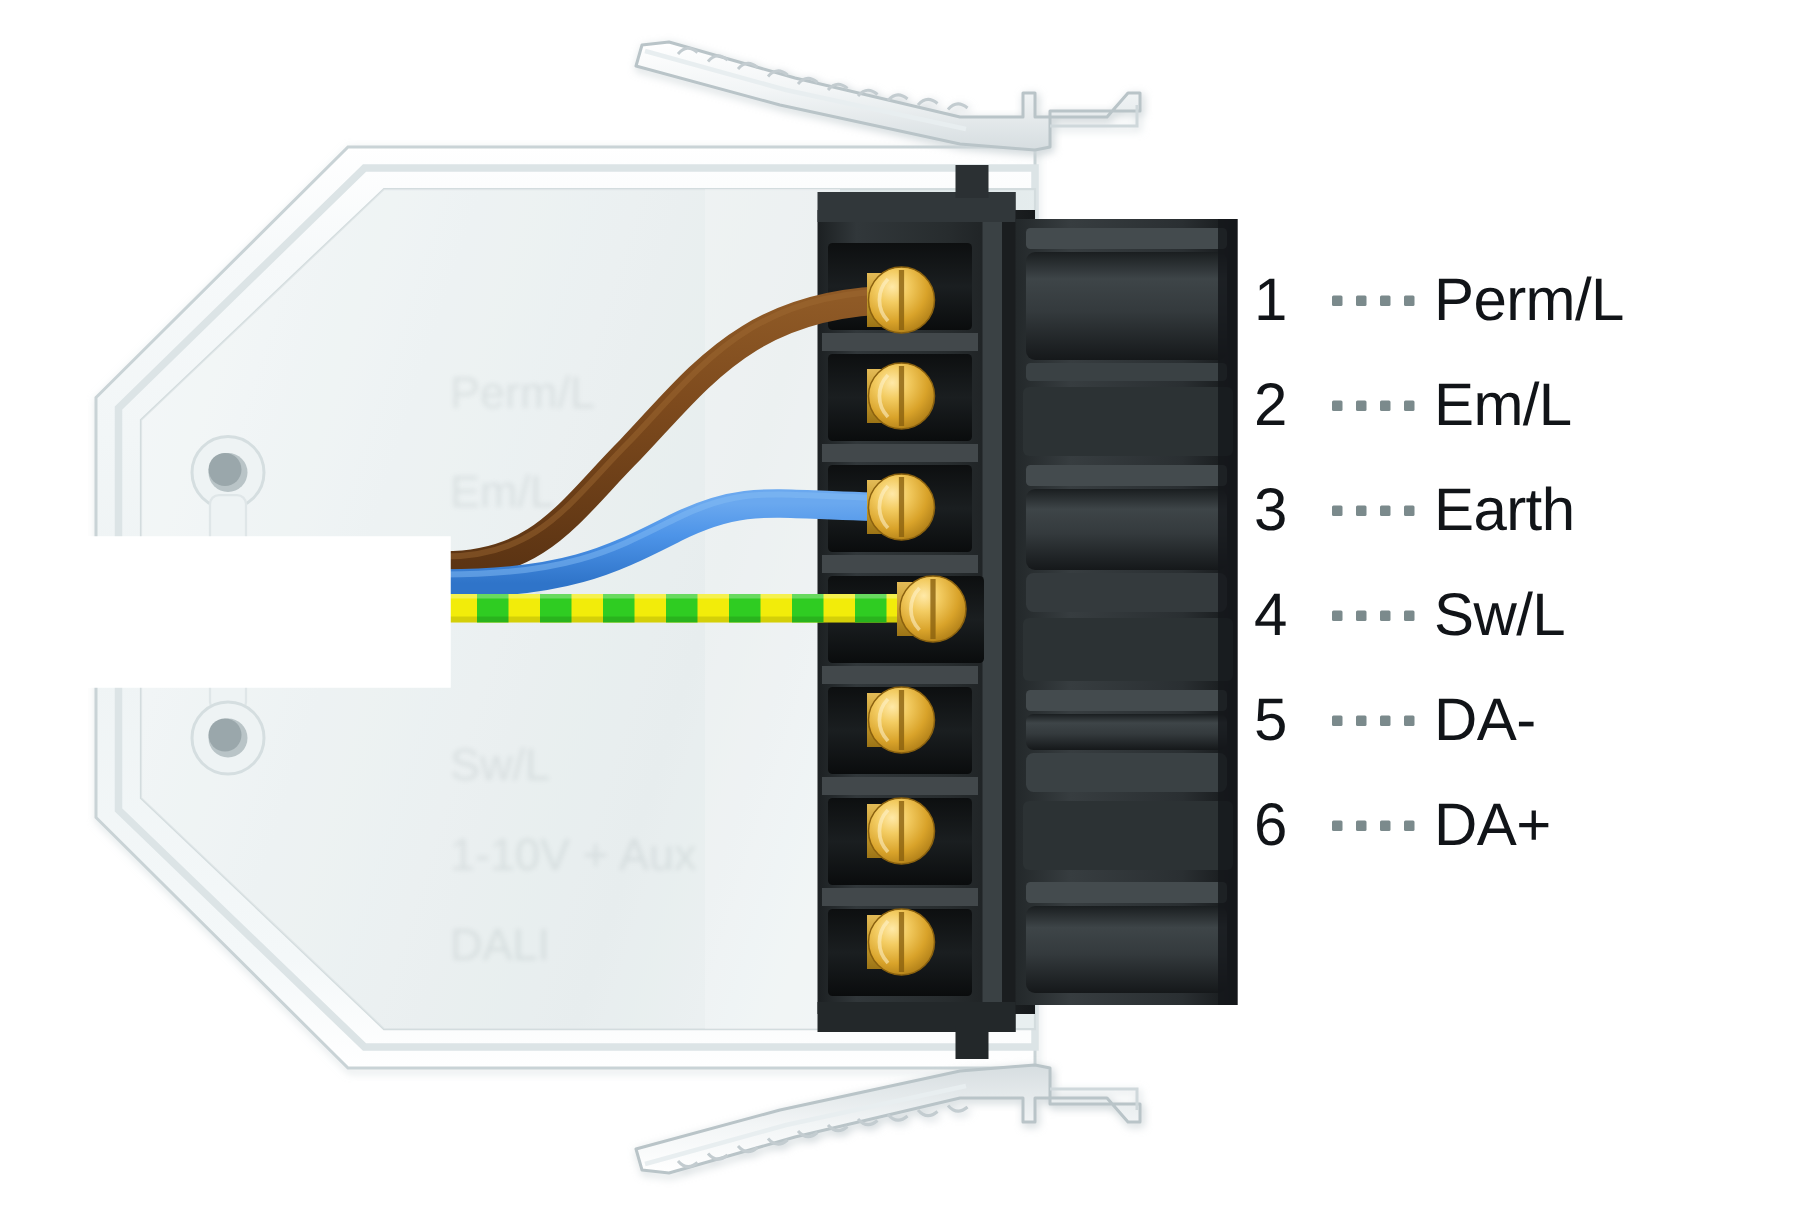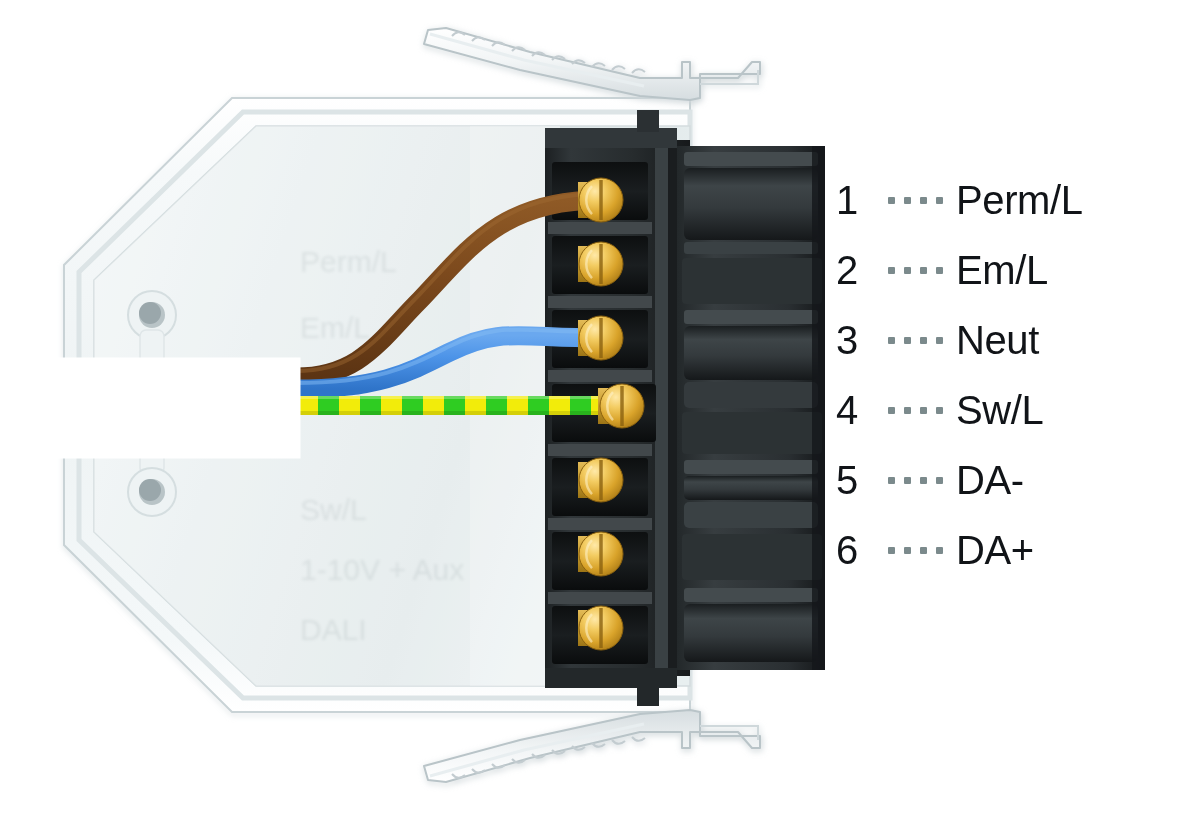--- a/index.html
+++ b/index.html
@@ -394,21 +394,21 @@
     </div>
 
     <div class="legend-row">
       <div class="lg-key">3</div>
       <div class="lg-dots">
           <i></i>
           <i></i>
           <i></i>
           <i></i>
         </div>
-      <div class="lg-label">Neut</div>
+      <div class="lg-label">Earth</div>
     </div>
 
 
     <div class="legend-row">
       <div class="lg-key">4</div>
       <div class="lg-dots">
           <i></i>
           <i></i>
           <i></i>
           <i></i>

